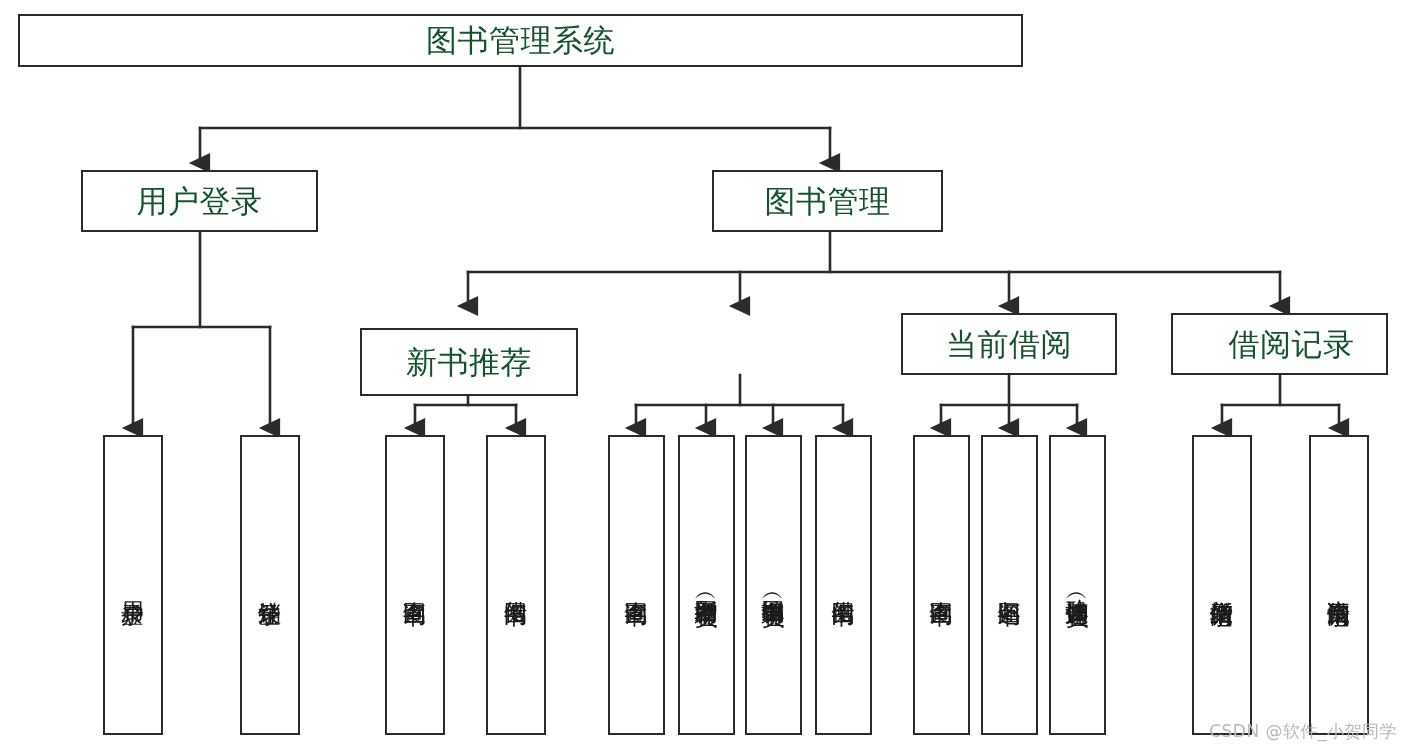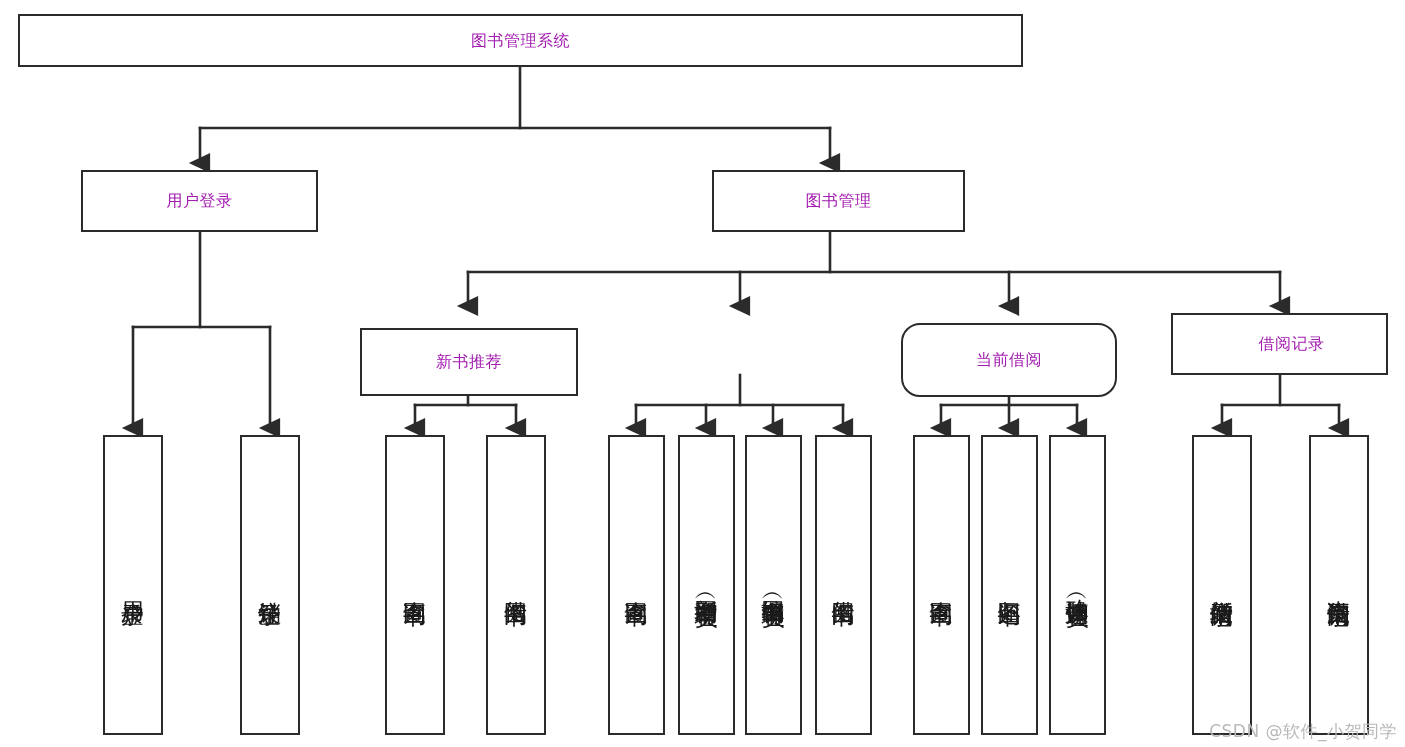--- a/index.html
+++ b/index.html
@@ -30,22 +30,22 @@
     position: absolute;
     box-sizing: border-box;
     background: #ffffff;
     border: 2.5px solid #2b2b2b;
     display: flex;
     align-items: center;
     justify-content: center;
     overflow: hidden;
   }
   .node-label-h {
-    font-size: 16px;
-    color: #a21caf;
+    font-size: 31px;
+    color: #14532d;
     line-height: 1.1;
     letter-spacing: 0.5px;
     white-space: nowrap;
   }
   .node-label-v {
     writing-mode: vertical-rl;
     text-orientation: upright;
     font-size: 23px;
     color: #1a1a1a;
     line-height: 1.22;
@@ -122,28 +122,28 @@
     </g>
   </svg>
 
   <div class="node-box" style="left:18px; top:14px; width:1005px; height:53px;">
     <span class="node-label-h">图书管理系统</span>
   </div>
 
   <div class="node-box" style="left:81px; top:170px; width:237px; height:62px;">
     <span class="node-label-h">用户登录</span>
   </div>
-  <div class="node-box" style="left:712px; top:170px; width:253px; height:62px;">
+  <div class="node-box" style="left:712px; top:170px; width:231px; height:62px;">
     <span class="node-label-h">图书管理</span>
   </div>
 
   <div class="node-box" style="left:360px; top:328px; width:218px; height:68px;">
     <span class="node-label-h">新书推荐</span>
   </div>
-  <div class="node-box" style="left:901px; top:323px; width:216px; height:74px;border-radius:19px;">
+  <div class="node-box" style="left:901px; top:313px; width:216px; height:62px;">
     <span class="node-label-h">当前借阅</span>
   </div>
   <div class="node-box" style="left:1171px; top:313px; width:217px; height:62px;padding-left:24px;">
     <span class="node-label-h">借阅记录</span>
   </div>
 
   <div class="node-box" style="left:103px; top:435px; width:60px; height:300px;">
     <span class="node-label-v">用户登录</span>
   </div>
   <div class="node-box" style="left:240px; top:435px; width:60px; height:300px;">

